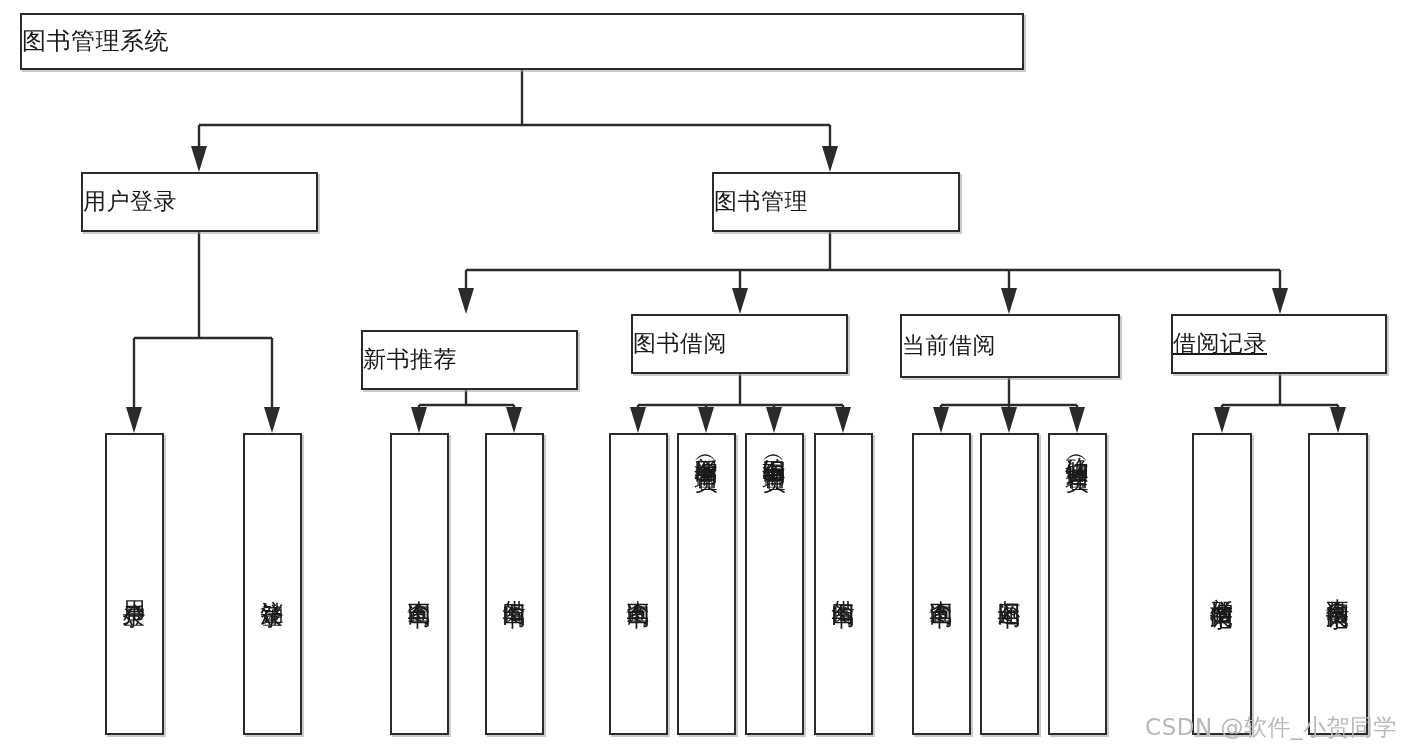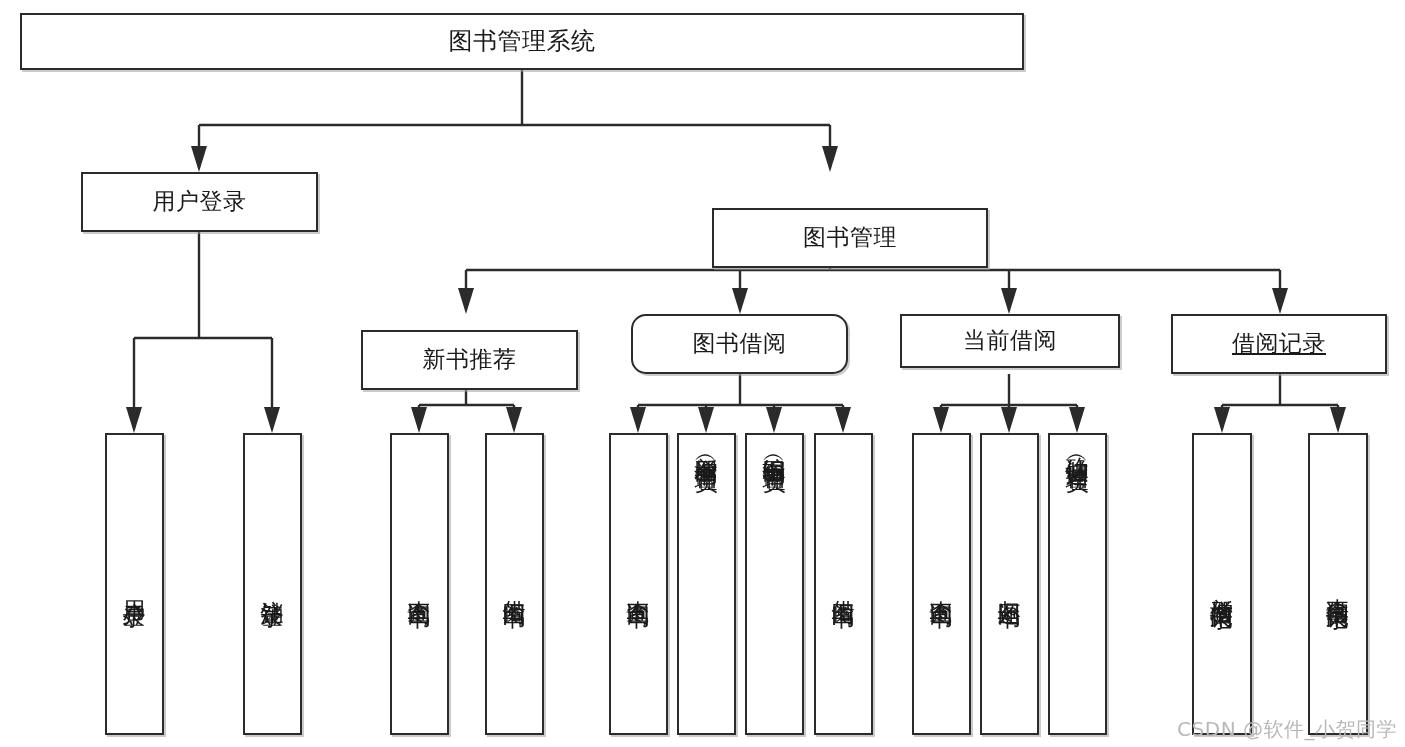--- a/index.html
+++ b/index.html
@@ -20,21 +20,21 @@
   }
   
   .node {
     position: absolute;
     box-sizing: border-box;
     background: #ffffff;
     border: 2px solid #2b2b2b;
     box-shadow: 2px 2px 0 0 rgba(160,160,160,0.55);
     display: flex;
     align-items: center;
-    justify-content: center;
+    justify-content: flex-start;
     color: #1a1a1a;
   }
   .node .label {
     display: block;
     text-align: center;
     line-height: 1.18;
     letter-spacing: 0.5px;
   }
   
   .h-node .label {
@@ -75,21 +75,21 @@
   }
   #wires polygon.arrowhead {
     fill: #2b2b2b;
     stroke: none;
   }
   
   .watermark {
     position: absolute;
     right: 8px;
     bottom: 4px;
-    font-size: 20px;
+    font-size: 23px;
     color: #b8b8b8;
     letter-spacing: 0.5px;
     white-space: nowrap;
     user-select: none;
   }
 </style>
 </head>
 <body>
 
 <div id="canvas">
@@ -158,31 +158,31 @@
     <polygon class="arrowhead" points="1338,433 1330,407 1346,407"></polygon>
   </svg>
 
   <div class="node h-node root" style="left:20px; top:13px; width:1004px; height:57px;">
     <span class="label">图书管理系统</span>
   </div>
 
   <div class="node h-node" style="left:81px; top:172px; width:237px; height:60px;">
     <span class="label">用户登录</span>
   </div>
-  <div class="node h-node" style="left:712px; top:172px; width:276px; height:60px;margin-top:36px;">
+  <div class="node h-node" style="left:712px; top:172px; width:248px; height:60px;">
     <span class="label">图书管理</span>
   </div>
 
   <div class="node h-node" style="left:361px; top:314px; width:217px; height:60px;margin-top:16px;">
     <span class="label">新书推荐</span>
   </div>
-  <div class="node h-node" style="left:631px; top:314px; width:217px; height:60px;border-radius:15px;">
+  <div class="node h-node" style="left:631px; top:314px; width:217px; height:60px;">
     <span class="label">图书借阅</span>
   </div>
-  <div class="node h-node" style="left:900px; top:314px; width:220px; height:54px;">
+  <div class="node h-node" style="left:900px; top:314px; width:220px; height:64px;">
     <span class="label">当前借阅</span>
   </div>
   <div class="node h-node" style="left:1171px; top:314px; width:216px; height:60px;text-decoration:underline;">
     <span class="label">借阅记录</span>
   </div>
 
   <div class="node v-node" style="left:105px; top:433px; width:59px; height:302px;">
     <span class="label">用户登录</span>
   </div>
   <div class="node v-node" style="left:243px; top:433px; width:59px; height:302px;">

